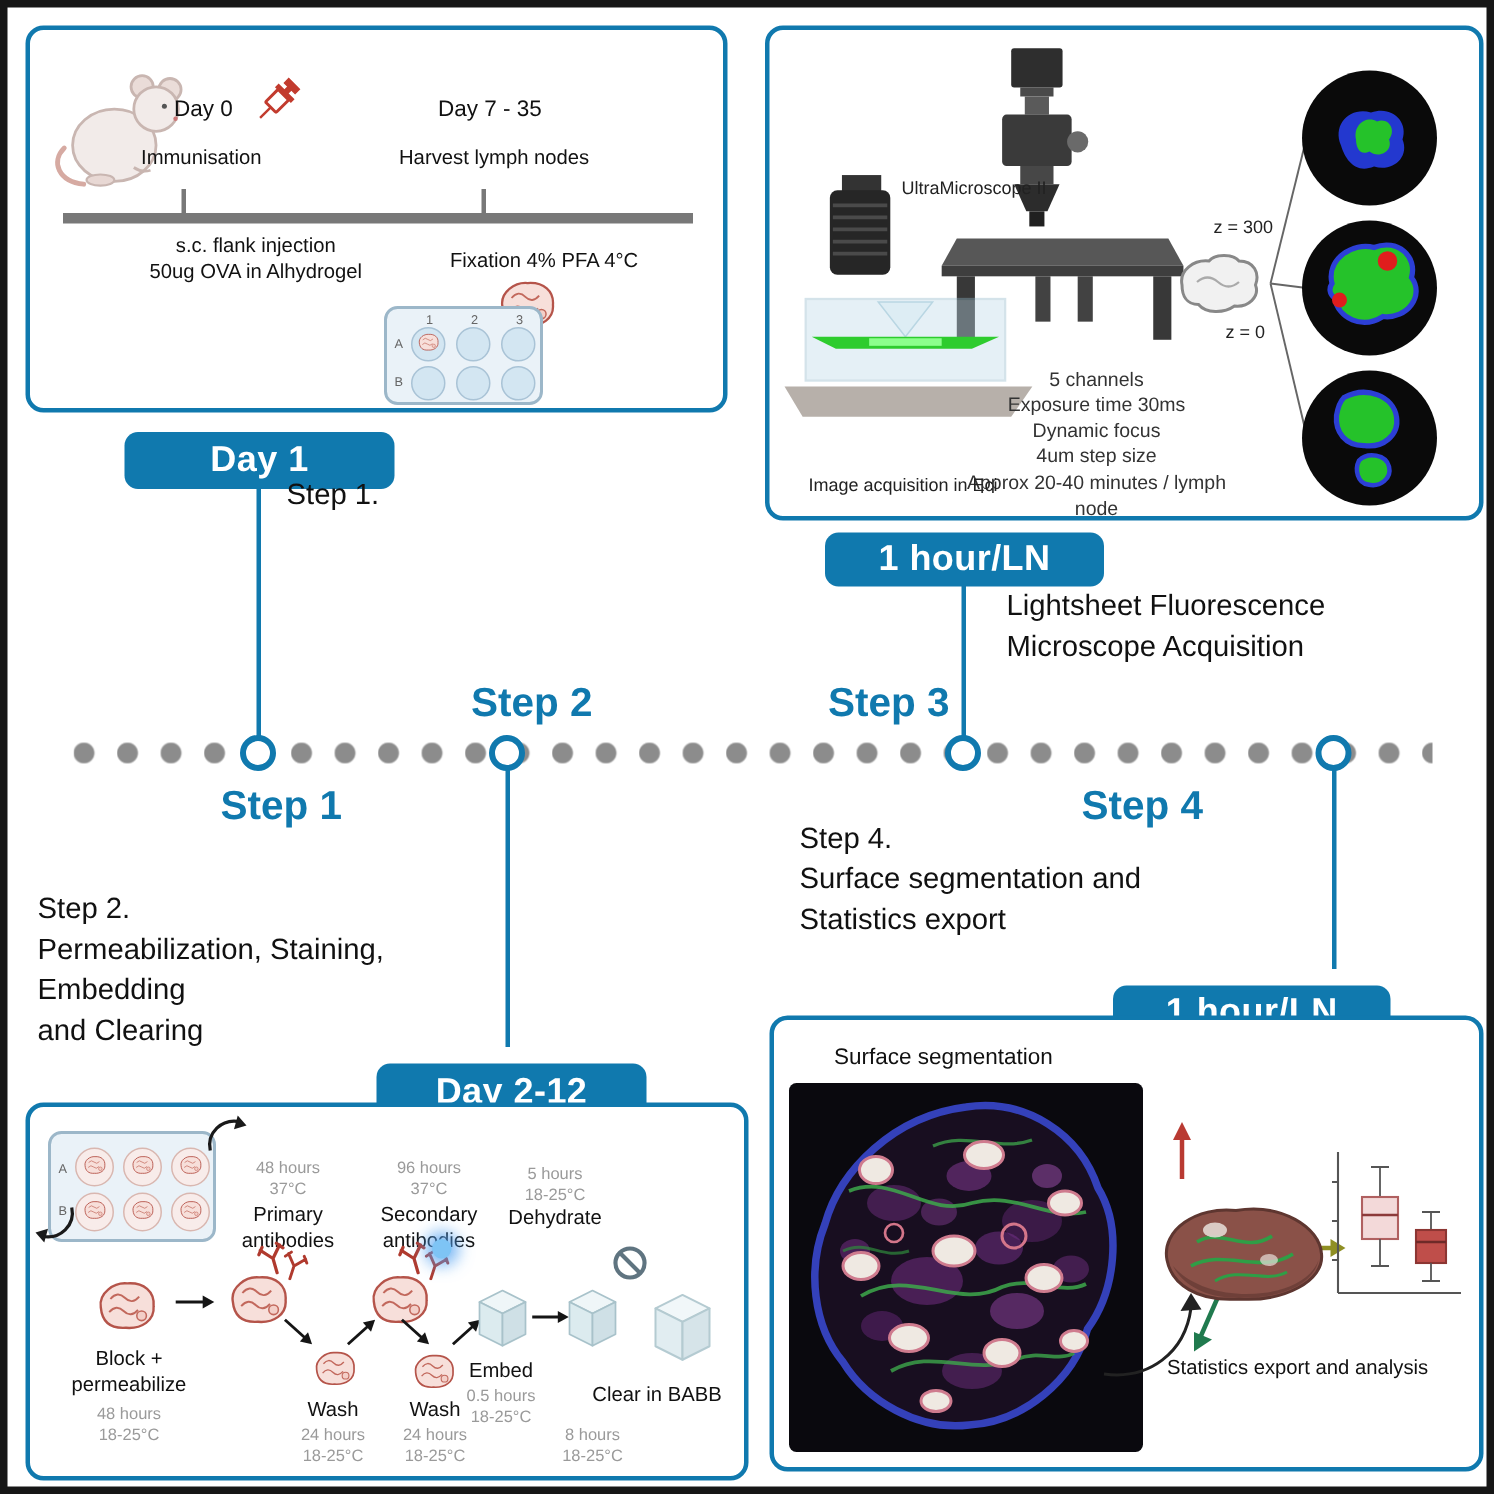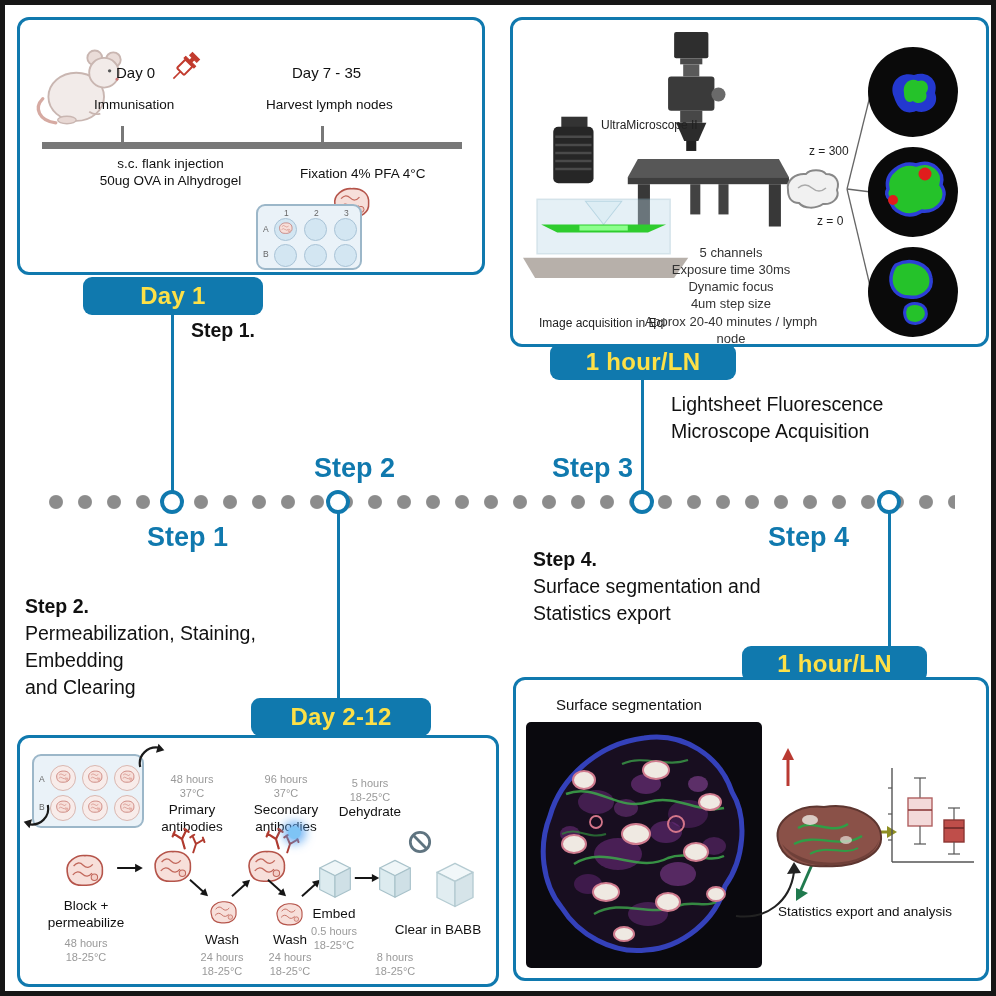--- a/index.html
+++ b/index.html
@@ -3,32 +3,32 @@
 <meta charset="utf-8">
 <style>
   :root{ --accent:#1079ae; }
   *{ margin:0; padding:0; box-sizing:border-box; }
   body{ background:#fff; font-family:"Liberation Sans","DejaVu Sans",sans-serif; }
   .page{ position:relative; width:996px; height:996px; background:#fff;
          border:5px solid #161616; overflow:hidden; color:#111; }
   .abs{ position:absolute; }
   .panel{ position:absolute; border:3px solid var(--accent); border-radius:12px; background:#fff; }
   .badge{ position:absolute; display:flex; align-items:center; justify-content:center;
-          background:var(--accent); color:#fde047; font-weight:bold; font-size:24px;
-          border-radius:9px; letter-spacing:.3px; }
+          background:var(--accent); color:#ffffff; font-weight:bold; font-size:24px;
+          border-radius:9px; letter-spacing:.3px;margin-top:11px; }
   .conn{ position:absolute; width:3px; background:var(--accent); }
   .dotline{ position:absolute; left:44px; top:490px; width:906px; height:14px;
             background-image:radial-gradient(circle at 7px 7px,#8c8c8c 6.4px,transparent 7.5px);
             background-size:29px 14px; background-repeat:repeat-x; }
   .node{ position:absolute; width:24px; height:24px; border:4px solid var(--accent);
          background:#fff; border-radius:50%; }
   .steplabel{ position:absolute; width:110px; text-align:right; color:var(--accent);
               font-weight:bold; font-size:27px; }
   .stepblock{ position:absolute; font-size:19.5px; line-height:1.38; color:#111; }
-  .stepblock .ttl{ font-weight:bold; }
+  .stepblock .ttl{ font-weight:normal; }
   .stepblock .txt{ white-space:pre-line; }
   .t15{ font-size:15px; } .t14{ font-size:13.5px; line-height:1.25; } .t12{ font-size:12px; }
   .t11{ font-size:13px; }
   .tiny{ font-size:11px; color:#9a9a9a; line-height:1.3; }
   .ctr{ text-align:center; }
   .pre{ white-space:pre-line; }
   .plate{ position:absolute; background:#eaf2f8; border:2px solid #9cb7c9; border-radius:9px; }
   .well{ position:absolute; border-radius:50%; }
   .wb{ background:#d3e6f2; border:1.5px solid #a9c3d6; }
   .wp{ background:#f8ecea; border:1.5px solid #d9b7b0; }
@@ -220,21 +220,21 @@
   <div class="stepblock" style="left:528px;top:541px;width:300px">
     <div class="ttl">Step 4.</div>
     <div class="txt">Surface segmentation and
 Statistics export</div>
   </div>
 
   <div class="dotline"></div>
   <div class="steplabel" style="left:280px;top:448px">Step 2</div>
   <div class="steplabel" style="left:518px;top:448px">Step 3</div>
   <div class="steplabel" style="left:113px;top:517px">Step 1</div>
-  <div class="steplabel" style="left:734px;top:517px">Step 4</div>
+  <div class="steplabel" style="left:687px;top:517px">Step 4</div>
   <div class="node" style="left:155px;top:485px"></div>
   <div class="node" style="left:321px;top:485px"></div>
   <div class="node" style="left:625px;top:485px"></div>
   <div class="node" style="left:872px;top:485px"></div>
 
   <div class="panel" style="left:12px;top:730px;width:482px;height:252px">
 
     <div class="plate" style="left:12px;top:16px;width:112px;height:74px">
       <span class="plate-lbl" style="left:5px;top:18px">A</span>
       <span class="plate-lbl" style="left:5px;top:46px">B</span>

